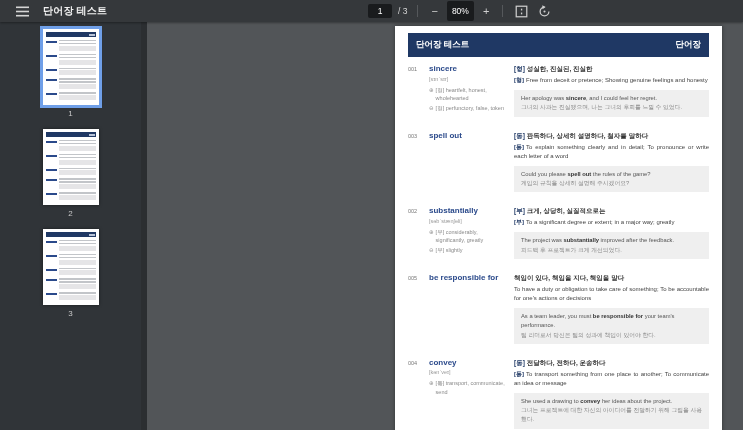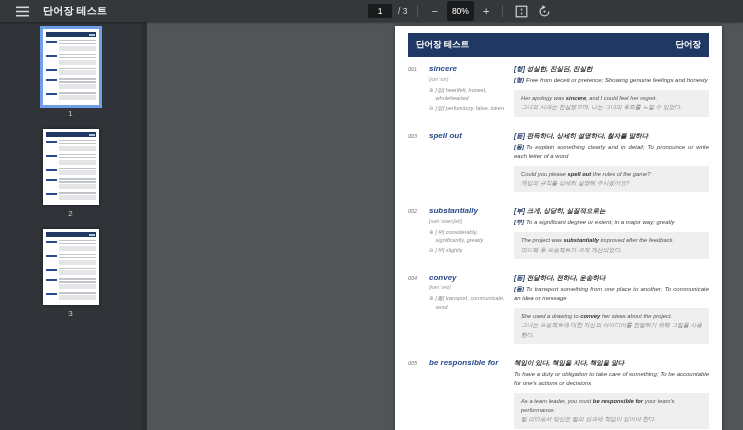--- a/index.html
+++ b/index.html
@@ -38,21 +38,21 @@
   .ml{flex:1;}
   .ml b{display:block;height:1.3px;background:#c2c5c9;margin-bottom:1.6px;}
   .ml .mbox{height:5px;background:#e5e5e7;margin-bottom:0;}
 
   .viewer{flex:1;position:relative;overflow:hidden;background:var(--canvas-bg);}
   .page{width:327px;margin-left:248px;margin-top:4px;background:#fff;min-height:520px;box-shadow:0 0 4px rgba(0,0,0,.4);padding:7px 13px 10px;}
 
   
   .doc-header{height:24px;background:var(--accent);display:flex;align-items:center;justify-content:space-between;padding:0 8px;margin-bottom:7px;}
   .doc-header span{color:#fff;font-size:8.5px;font-weight:bold;}
-  .entry{display:flex;margin-bottom:14px;font-style:italic;}
+  .entry{display:flex;margin-bottom:14px;}
   .e-left{display:flex;width:106px;flex-shrink:0;padding-right:8px;}
   .e-num{font-size:5.5px;color:#777;width:21px;flex-shrink:0;padding-top:2px;}
   .e-word{font-size:8px;font-weight:bold;color:var(--word-blue);line-height:1.2;}
   .e-pron{font-size:5.5px;color:#9a9a9a;margin:2px 0 4px;}
   .e-syn{font-size:5.5px;color:#8a8a8a;line-height:1.5;display:flex;gap:2px;margin-top:2px;}
   .syn-ico{flex-shrink:0;font-size:5.5px;color:#9a9a9a;}
   .e-right{flex:1;min-width:0;}
   .def-kr{font-size:6.5px;font-weight:bold;color:#333;line-height:1.4;margin-bottom:3px;}
   .def-en{font-size:6px;color:#444;line-height:1.5;text-align:justify;}
   .tag{color:var(--accent);font-weight:bold;margin-right:2px;}
@@ -323,20 +323,42 @@
       </div>
       <div class="example">
         <div class="ex-en"><span>The project was </span><b>substantially</b><span> improved after the feedback.</span></div>
         <div class="ex-kr">피드백 후 프로젝트가 크게 개선되었다.</div>
       </div>
     </div>
   </div>
 
   <div class="entry">
     <div class="e-left">
+      <span class="e-num">005</span>
+      <div class="e-wordcol">
+        <div class="e-word">be responsible for</div>
+
+      </div>
+    </div>
+    <div class="e-right">
+      <div class="def-kr">
+        <span>책임이 있다, 책임을 지다, 책임을 맡다</span>
+      </div>
+      <div class="def-en">
+        <span>To have a duty or obligation to take care of something; To be accountable for one's actions or decisions</span>
+      </div>
+      <div class="example">
+        <div class="ex-en"><span>As a team leader, you must </span><b>be responsible for</b><span> your team's performance.</span></div>
+        <div class="ex-kr">팀 리더로서 당신은 팀의 성과에 책임이 있어야 한다.</div>
+      </div>
+    </div>
+  </div>
+
+  <div class="entry">
+    <div class="e-left">
       <span class="e-num">004</span>
       <div class="e-wordcol">
         <div class="e-word">convey</div>
         <div class="e-pron">[kənˈveɪ]</div>
         <div class="e-syn">
           <span class="syn-ico">⊕</span>
           <span>[동] transport, communicate, send</span>
         </div>
 
       </div>
@@ -347,38 +369,16 @@
       </div>
       <div class="def-en">
         <b class="tag">[동]</b><span>To transport something from one place to another; To communicate an idea or message</span>
       </div>
       <div class="example">
         <div class="ex-en"><span>She used a drawing to </span><b>convey</b><span> her ideas about the project.</span></div>
         <div class="ex-kr">그녀는 프로젝트에 대한 자신의 아이디어를 전달하기 위해 그림을 사용했다.</div>
       </div>
     </div>
   </div>
-
-  <div class="entry">
-    <div class="e-left">
-      <span class="e-num">005</span>
-      <div class="e-wordcol">
-        <div class="e-word">be responsible for</div>
-
-      </div>
-    </div>
-    <div class="e-right">
-      <div class="def-kr">
-        <span>책임이 있다, 책임을 지다, 책임을 맡다</span>
-      </div>
-      <div class="def-en">
-        <span>To have a duty or obligation to take care of something; To be accountable for one's actions or decisions</span>
-      </div>
-      <div class="example">
-        <div class="ex-en"><span>As a team leader, you must </span><b>be responsible for</b><span> your team's performance.</span></div>
-        <div class="ex-kr">팀 리더로서 당신은 팀의 성과에 책임이 있어야 한다.</div>
-      </div>
-    </div>
-  </div>
 </div>
     </div>
   </main>
 </div>
 
 </body></html>

